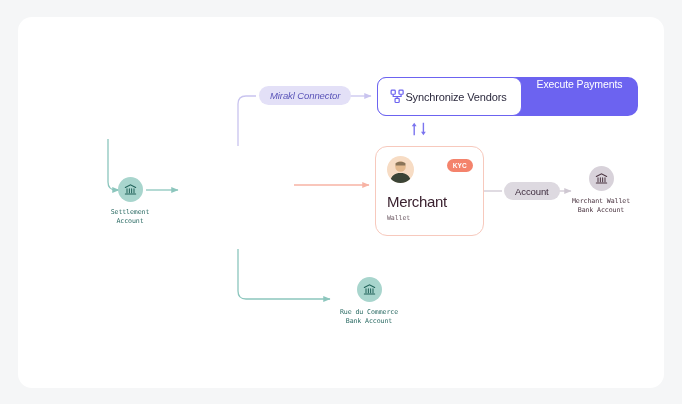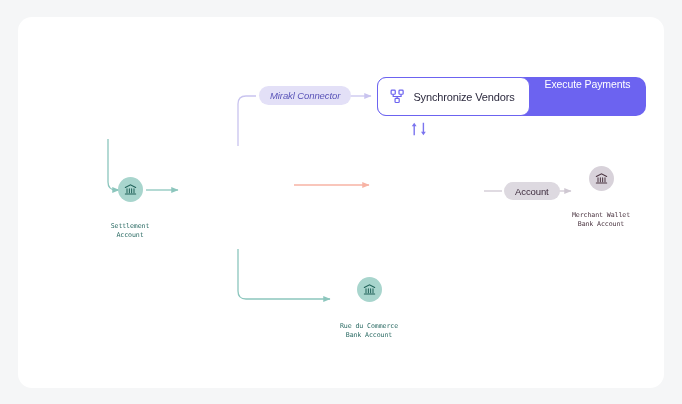--- a/index.html
+++ b/index.html
@@ -78,21 +78,20 @@
     height: 37px;
     display: flex;
     align-items: stretch;
     border-radius: 9px;
     background: #6c63f0;
     box-shadow: 0 0 0 1px #6c63f0;
   }
   #btn-sync {
     display: flex;
     align-items: center;
-    gap: 8px;
     padding: 0 14px 0 12px;
     background: #ffffff;
     border-radius: 9px;
     border: 1.2px solid #6c63f0;
     margin: -0.6px 0 -0.6px -0.6px;
     color: #2c2a3e;
     font-size: 11px;
     letter-spacing: -0.15px;
   }
   #btn-execute {
@@ -163,21 +162,20 @@
   #tech-user-wallets { top: 68px; color: #2f7c72; }
   #merchant-wallets  { top: 67px; color: #6d5a64; }
 
   
   .node {
     position: absolute;
     display: flex;
     flex-direction: column;
     align-items: center;
     width: 120px;
-    gap: 14px;
   }
   .node-circle {
     width: 25px; height: 25px;
     border-radius: 50%;
     display: flex;
     align-items: center;
     justify-content: center;
   }
   .node-circle.teal   { background: #a8d5cd; }
   .node-circle.mauve  { background: #d8d2da; }
@@ -275,20 +273,35 @@
   </div>
 
   <div id="updown-arrows">
     <svg viewBox="0 0 22 14" width="22" height="14" xmlns="http://www.w3.org/2000/svg" fill="#7b74ef">
       <path d="M5.2 0.8 L7.6 4.2 L5.9 4.2 L5.9 13.2 L4.5 13.2 L4.5 4.2 L2.8 4.2 Z"></path>
       <path d="M14.4 13.2 L12.0 9.8 L13.7 9.8 L13.7 0.8 L15.1 0.8 L15.1 9.8 L16.8 9.8 Z"></path>
     </svg>
   </div>
 
 
+  <div class="entity-card" id="card-merchant">
+    <div class="avatar">
+      <svg viewBox="0 0 27 27" width="27" height="27" xmlns="http://www.w3.org/2000/svg">
+        <rect width="27" height="27" fill="#f7dcc4"></rect>
+        <circle cx="13.5" cy="10.5" r="5.3" fill="#e3b98e"></circle>
+        <path d="M8.6 7.6 C9.8 5.2 17.2 5.2 18.4 7.6 L18.4 9.4 L8.6 9.4 Z" fill="#8a7458"></path>
+        <path d="M3 27 C3.5 19.5 8 17 13.5 17 C19 17 23.5 19.5 24 27 Z" fill="#3b4436"></path>
+      </svg>
+    </div>
+    <div class="badge" id="badge-kyc">
+      <span>KYC</span>
+    </div>
+    <div class="entity-title" id="merchant-title">Merchant</div>
+    <div class="wallet-list" id="merchant-wallets">Wallet</div>
+  </div>
 
   <div class="node" id="node-settlement">
     <div class="node-circle teal">
       <span>
         <svg class="bank-icon teal" viewBox="0 0 16 16" xmlns="http://www.w3.org/2000/svg" fill="none" stroke="#1f6158" stroke-width="1.25" stroke-linecap="round">
           <path d="M1.6 5.6 L8 2.1 L14.4 5.6"></path>
           <path d="M1.6 13.6 L14.4 13.6"></path>
           <path d="M3.7 7.0 L3.7 12.1 M6.6 7.0 L6.6 12.1 M9.4 7.0 L9.4 12.1 M12.3 7.0 L12.3 12.1"></path>
         </svg>
       </span>

